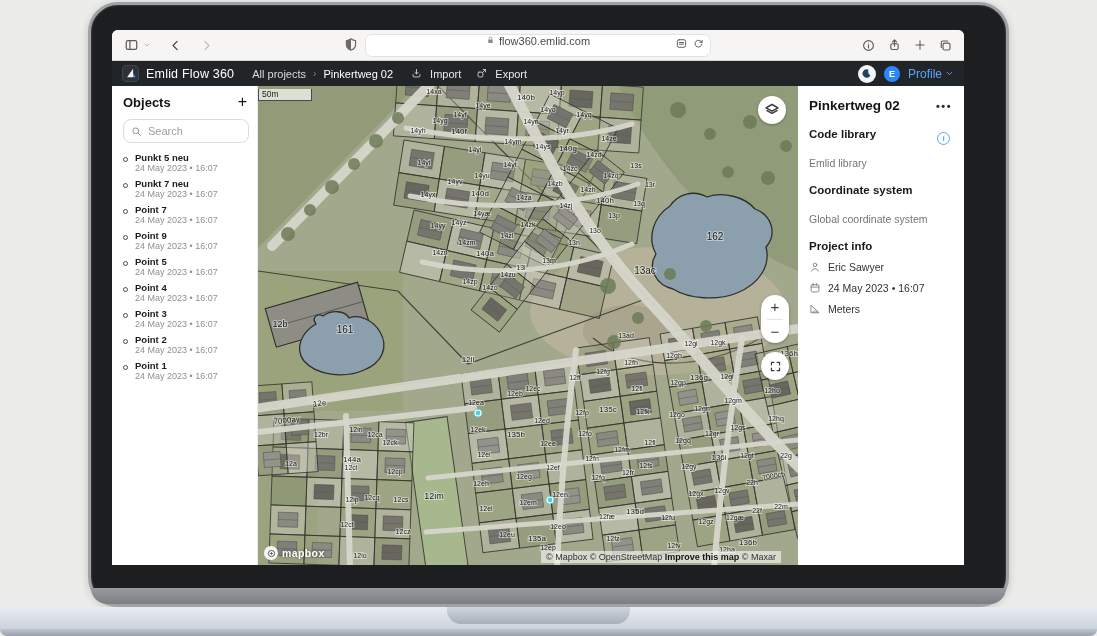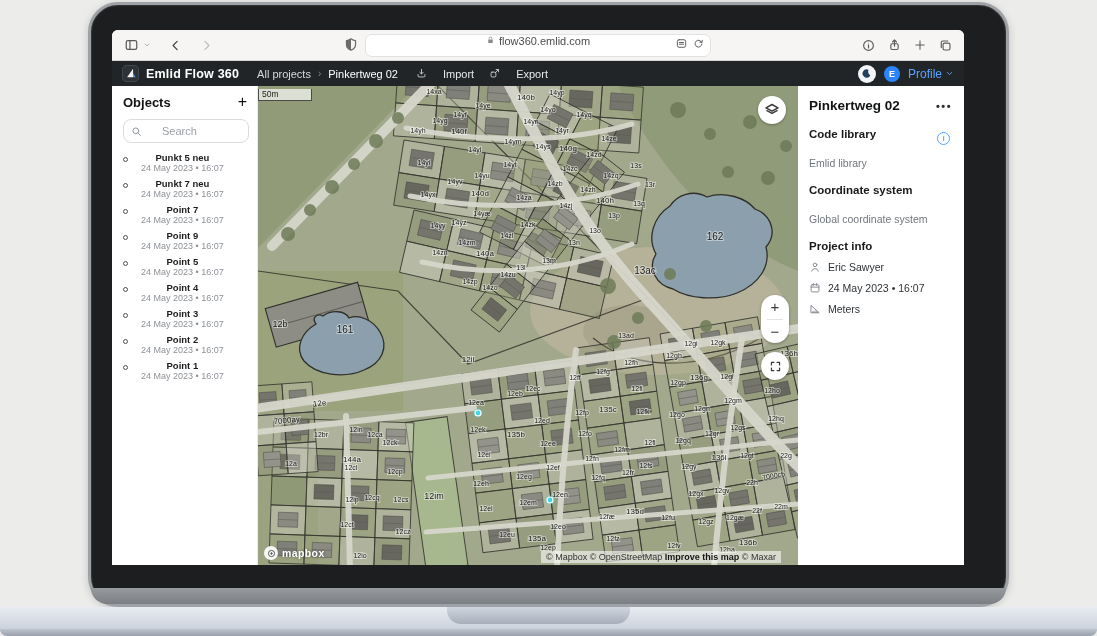--- a/index.html
+++ b/index.html
@@ -30,44 +30,44 @@
   .shield{position:absolute;left:232px;top:7px;color:#6b6b6b;}
   .urlbar{position:absolute;left:50%;top:4px;transform:translateX(-50%);width:344px;height:21px;
        background:#fff;border:1px solid #e3e2e1;border-radius:7px;display:flex;justify-content:center;
        font-size:11px;color:#4c4c4c;}
   .urlbar .lock{color:#8b8b8b;margin-right:4px;display:inline-flex;}
   .urlbar .right-icons{position:absolute;right:6px;top:3px;display:flex;gap:6px;color:#7d7d7d;}
   .chrome-right{position:absolute;right:12px;top:0;height:30px;display:flex;align-items:center;gap:13px;color:#4f4f4f;}
   
   .appbar{height:25px;background:#212528;display:flex;align-items:center;padding:0 10px;flex:0 0 auto;}
   .logo{width:17px;height:17px;margin-right:7px;flex:0 0 auto;}
-  .app-title{color:#fff;font-size:12.5px;font-weight:700;letter-spacing:.2px;margin-right:18px;white-space:nowrap;}
+  .app-title{color:#fff;font-size:12.5px;font-weight:400;letter-spacing:.2px;margin-right:18px;white-space:nowrap;}
   .crumb{font-size:11px;color:#d7d9db;white-space:nowrap;}
   .crumb-sep{color:#7e8setg389;color:#7e8389;margin:0 7px;font-size:10px;}
   .crumb-cur{color:#fff;}
-  .hbtn{display:flex;align-items:center;gap:16px;color:#e7e9eb;font-size:11px;margin-left:18px;white-space:nowrap;}
+  .hbtn{display:flex;align-items:center;gap:8px;color:#e7e9eb;font-size:11px;margin-left:18px;white-space:nowrap;}
   .hbtn svg{stroke:#cfd3d6;fill:none;stroke-width:1.3;stroke-linecap:round;stroke-linejoin:round;}
   .appbar-right{margin-left:auto;display:flex;align-items:center;gap:8px;}
   .moon-btn{width:18px;height:18px;border-radius:50%;background:#f3f5f7;display:flex;align-items:center;justify-content:center;}
   .avatar{width:16px;height:16px;border-radius:50%;background:#2a85ff;color:#fff;font-size:9px;font-weight:700;
        display:flex;align-items:center;justify-content:center;}
   .profile{color:#5aa2ff;font-size:12px;display:flex;align-items:center;gap:3px;}
   .profile svg{stroke:#5aa2ff;fill:none;stroke-width:1.6;stroke-linecap:round;stroke-linejoin:round;}
   
   .main{flex:1;display:flex;background:#fff;min-height:0;}
   .sidebar{width:146px;box-sizing:border-box;border-right:1px solid #ededed;padding:9px 8px 0 11px;flex:0 0 auto;}
   .sb-head{display:flex;align-items:flex-start;justify-content:space-between;}
   .sb-title{font-size:13px;font-weight:700;color:#141414;}
   .plus-btn{font-size:16px;color:#141414;line-height:14px;margin-right:2px;}
   .search{margin-top:9px;height:22px;border:1px solid #dcdcdc;border-radius:8px;background:#fff;
-       display:flex;align-items:center;padding:0 7px;gap:20px;}
+       display:flex;align-items:center;padding:0 7px;gap:6px;}
   .search svg{stroke:#8f949a;fill:none;stroke-width:1.4;stroke-linecap:round;}
   .search-ph{font-size:11px;color:#9aa0a6;}
   .obj-list{margin-top:10px;}
-  .obj-item{display:flex;gap:13px;margin-bottom:5px;text-align:center;}
+  .obj-item{display:flex;gap:7px;margin-bottom:5px;}
   .obj-dot{width:5px;height:5px;border:1.4px solid #4a4f54;border-radius:50%;margin-top:4px;flex:0 0 auto;box-sizing:border-box;}
   .obj-name{font-size:9.5px;font-weight:700;color:#1a1c1e;line-height:10px;}
   .obj-date{font-size:9px;color:#8d9297;line-height:11px;}
   
   .mapwrap{width:540px;flex:0 0 auto;position:relative;background:#a2a88b;overflow:hidden;}
   .scalebar{position:absolute;left:0;top:3px;width:46px;height:11px;line-height:11px;background:rgba(255,255,255,.68);
        border:1.5px solid #4a4a4a;border-top:0;font-size:8.5px;color:#222;padding:0 3px;}
   .mapbtn{position:absolute;width:28px;background:#fff;border-radius:14px;box-shadow:0 1px 3px rgba(0,0,0,.3);
        display:flex;flex-direction:column;align-items:center;color:#333;}
   .layers-btn{left:500px;top:10px;height:28px;justify-content:center;}

